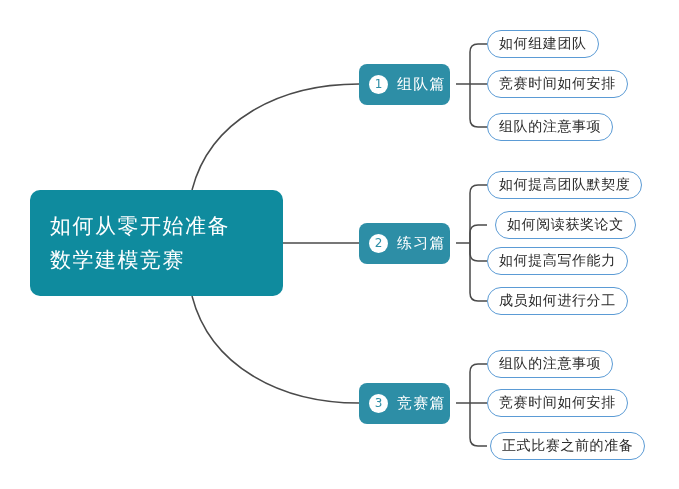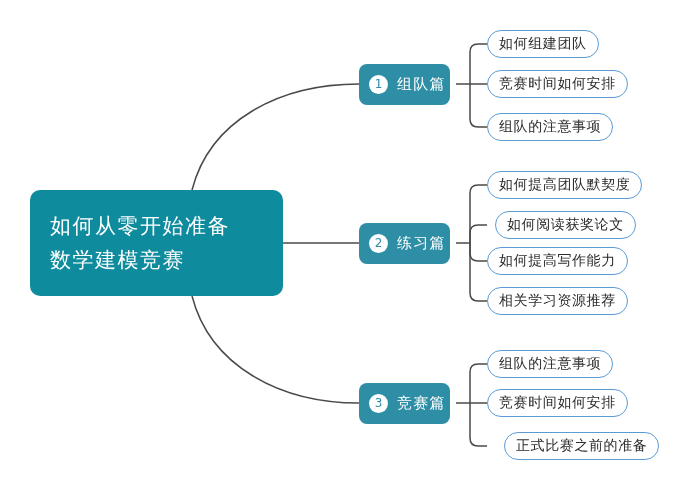--- a/index.html
+++ b/index.html
@@ -170,31 +170,31 @@
   <div class="leaf-node" style="left:487px; top:171px;">
     <span class="leaf-label">如何提高团队默契度</span>
   </div>
   <div class="leaf-node" style="left:495px; top:211px;">
     <span class="leaf-label">如何阅读获奖论文</span>
   </div>
   <div class="leaf-node" style="left:487px; top:247px;">
     <span class="leaf-label">如何提高写作能力</span>
   </div>
   <div class="leaf-node" style="left:487px; top:287px;">
-    <span class="leaf-label">相关学习资源推荐</span>
+    <span class="leaf-label">成员如何进行分工</span>
   </div>
 
   <div class="branch-node" style="left:359px; top:382.5px;">
     <span class="branch-badge">3</span>
     <span class="branch-label">竞赛篇</span>
   </div>
 
   <div class="leaf-node" style="left:487px; top:350px;">
     <span class="leaf-label">组队的注意事项</span>
   </div>
   <div class="leaf-node" style="left:487px; top:389px;">
     <span class="leaf-label">竞赛时间如何安排</span>
   </div>
-  <div class="leaf-node" style="left:504px; top:432px;">
+  <div class="leaf-node" style="left:490px; top:432px;">
     <span class="leaf-label">正式比赛之前的准备</span>
   </div>
 
 </div>
 
 </body></html>

